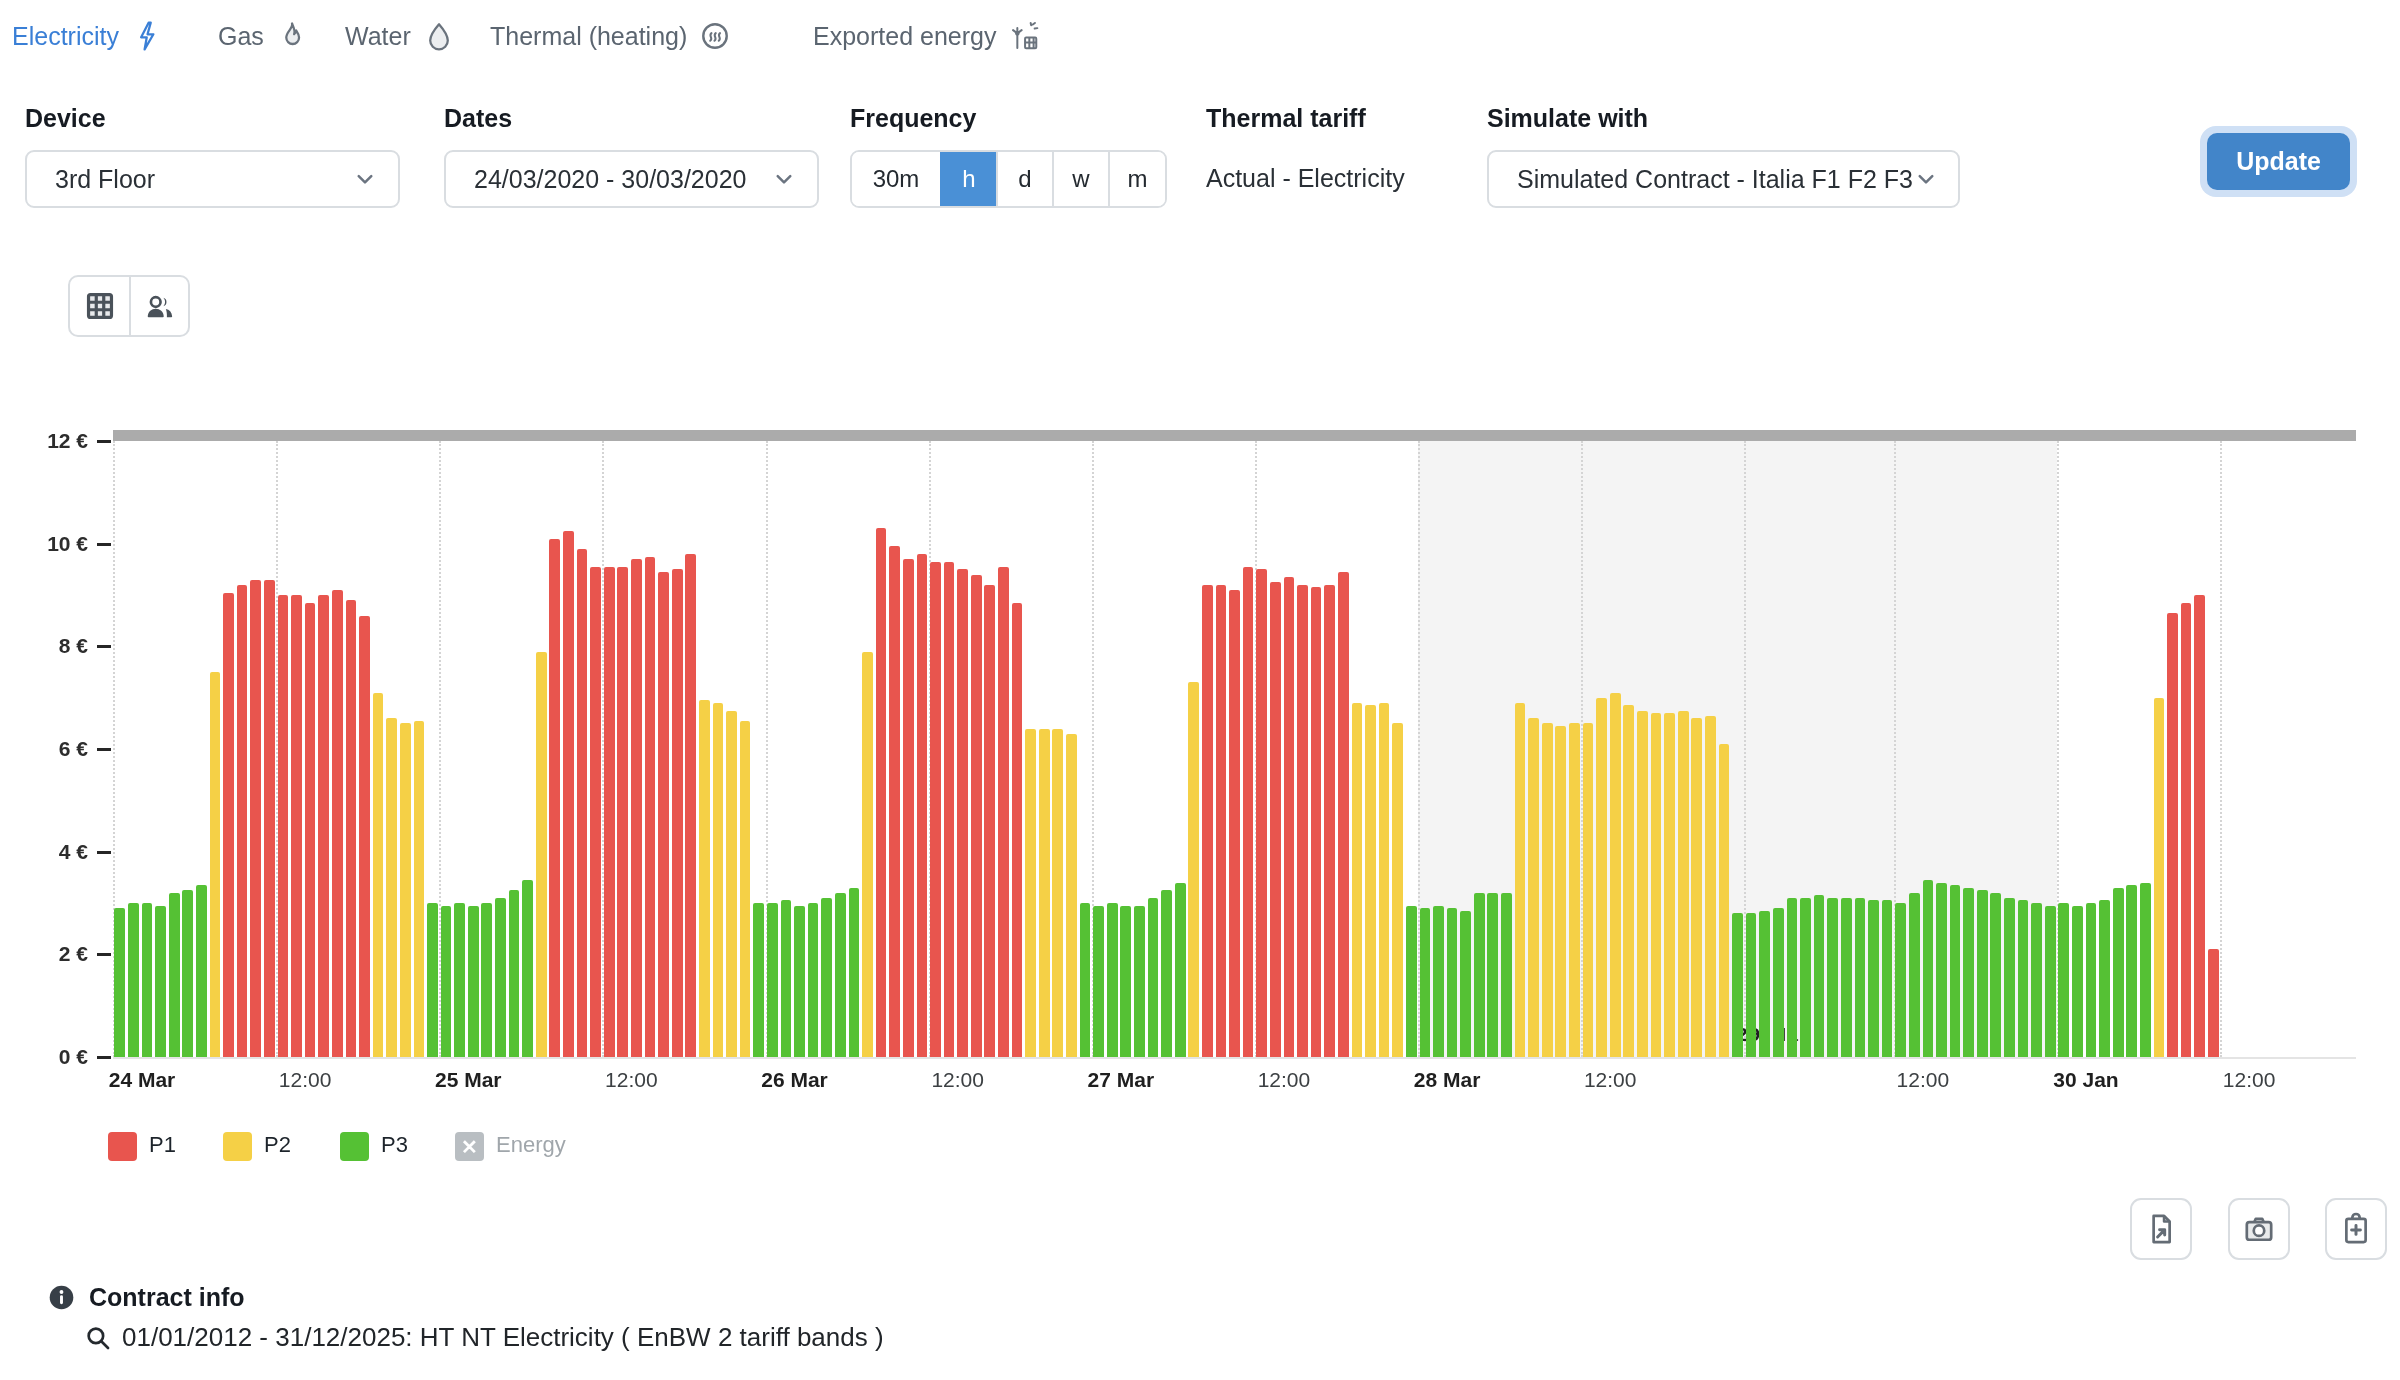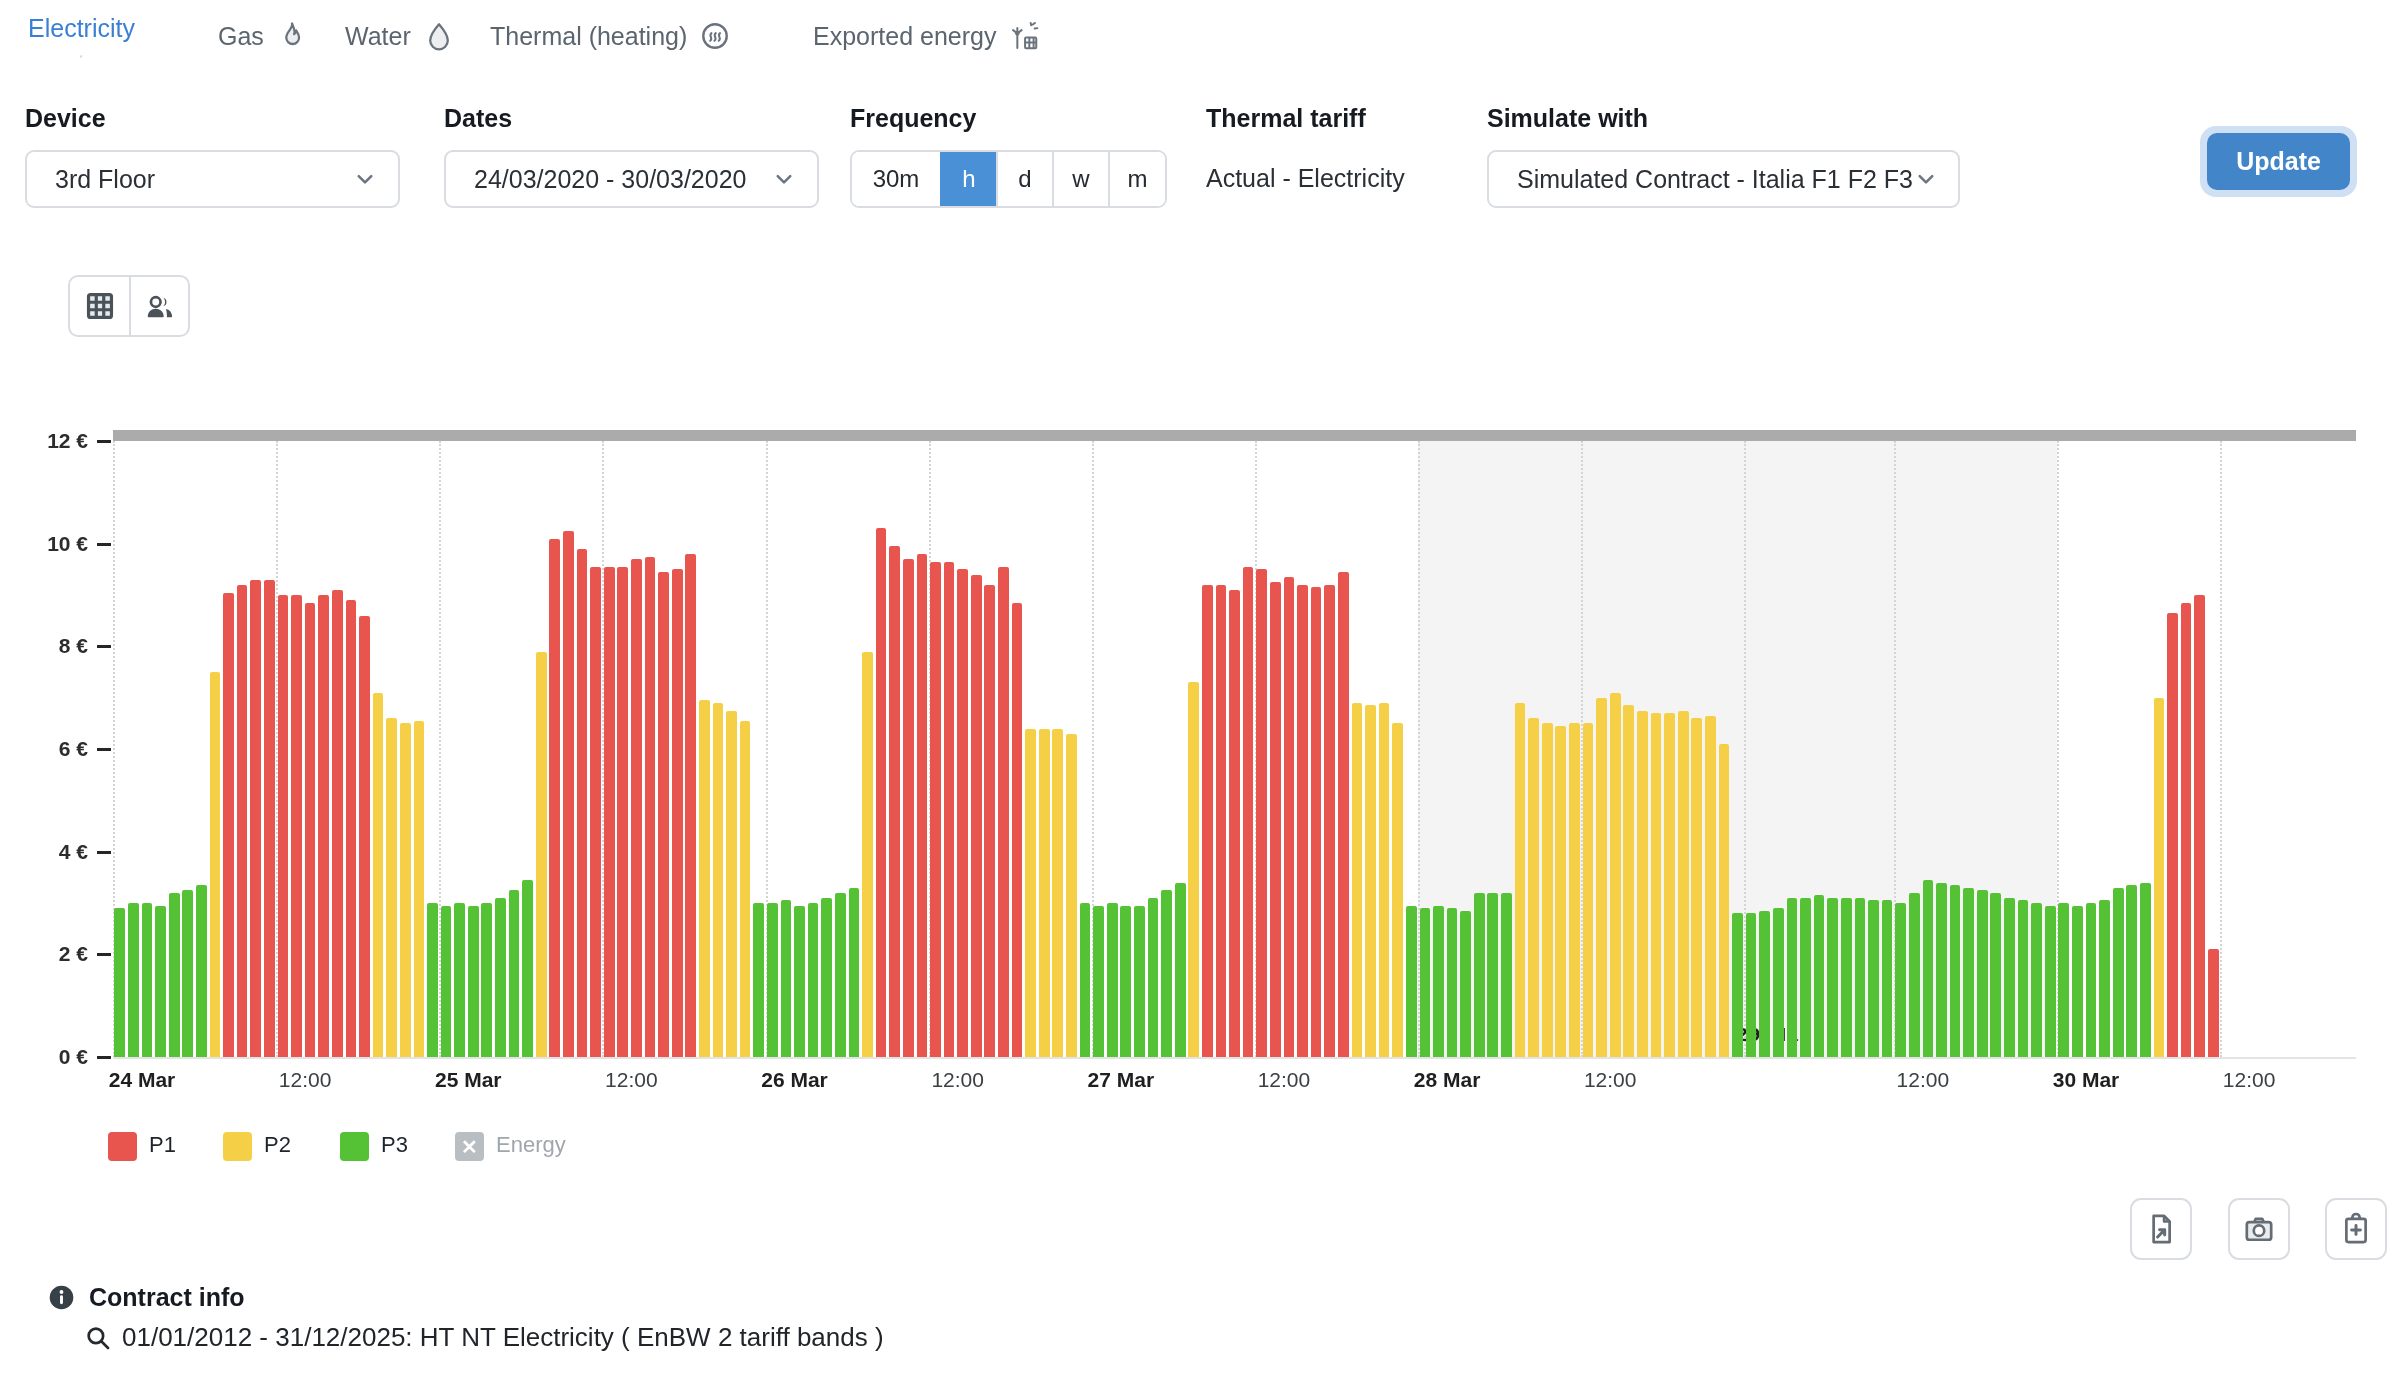--- a/index.html
+++ b/index.html
@@ -131,21 +131,21 @@
         <circle cx="10.2" cy="10.2" r="6.2" fill="none" stroke="currentColor" stroke-width="2.3"></circle>
         <path d="M14.8 14.8 20.6 20.6" stroke="currentColor" stroke-width="2.3" stroke-linecap="round"></path>
       </symbol>
     <symbol id="i-chevron-down" viewBox="0 0 24 24">
         <path d="M6.2 9.4 12 15.2l5.8-5.8" fill="none" stroke="currentColor" stroke-width="2.3" stroke-linecap="round" stroke-linejoin="round"></path>
       </symbol>
   </defs>
 </svg>
 
 <div id="tab-bar">
-    <div class="tab active" style="left: 28px; flex-direction: column;">
+    <div class="tab active" style="left: 12px;">
       <span class="tab-label">Electricity</span>
       <svg>
         <use href="#i-bolt"></use>
       </svg>
     </div>
     <div class="tab" style="left: 218px;">
       <span class="tab-label">Gas</span>
       <svg>
         <use href="#i-flame"></use>
       </svg>
@@ -234,21 +234,21 @@
     <div class="x-label day" style="left: 408.266px; top: 1068px;">25 Mar</div>
     <div class="gridline" style="left: 765.531px; top: 441px; height: 616px;"></div>
     <div class="x-label day" style="left: 734.531px; top: 1068px;">26 Mar</div>
     <div class="gridline" style="left: 1091.8px; top: 441px; height: 616px;"></div>
     <div class="x-label day" style="left: 1060.8px; top: 1068px;">27 Mar</div>
     <div class="gridline" style="left: 1418.06px; top: 441px; height: 616px;"></div>
     <div class="x-label day" style="left: 1387.06px; top: 1068px;">28 Mar</div>
     <div class="gridline" style="left: 1744.33px; top: 441px; height: 616px;"></div>
     <div class="x-label day" style="left: 1713.33px; top: 1024px; font-family: Liberation Mono, monospace;">29 Mar</div>
     <div class="gridline" style="left: 2057px; top: 441px; height: 616px;"></div>
-    <div class="x-label day" style="left: 2026px; top: 1068px;">30 Mar</div>
+    <div class="x-label day" style="left: 2026px; top: 1068px;">30 Jan</div>
     <div class="gridline" style="left: 276.133px; top: 441px; height: 616px;"></div>
     <div class="x-label" style="left: 245.133px; top: 1068px;">12:00</div>
     <div class="gridline" style="left: 602.399px; top: 441px; height: 616px;"></div>
     <div class="x-label" style="left: 571.399px; top: 1068px;">12:00</div>
     <div class="gridline" style="left: 928.664px; top: 441px; height: 616px;"></div>
     <div class="x-label" style="left: 897.664px; top: 1068px;">12:00</div>
     <div class="gridline" style="left: 1254.93px; top: 441px; height: 616px;"></div>
     <div class="x-label" style="left: 1223.93px; top: 1068px;">12:00</div>
     <div class="gridline" style="left: 1581.2px; top: 441px; height: 616px;"></div>
     <div class="x-label" style="left: 1550.2px; top: 1068px;">12:00</div>

